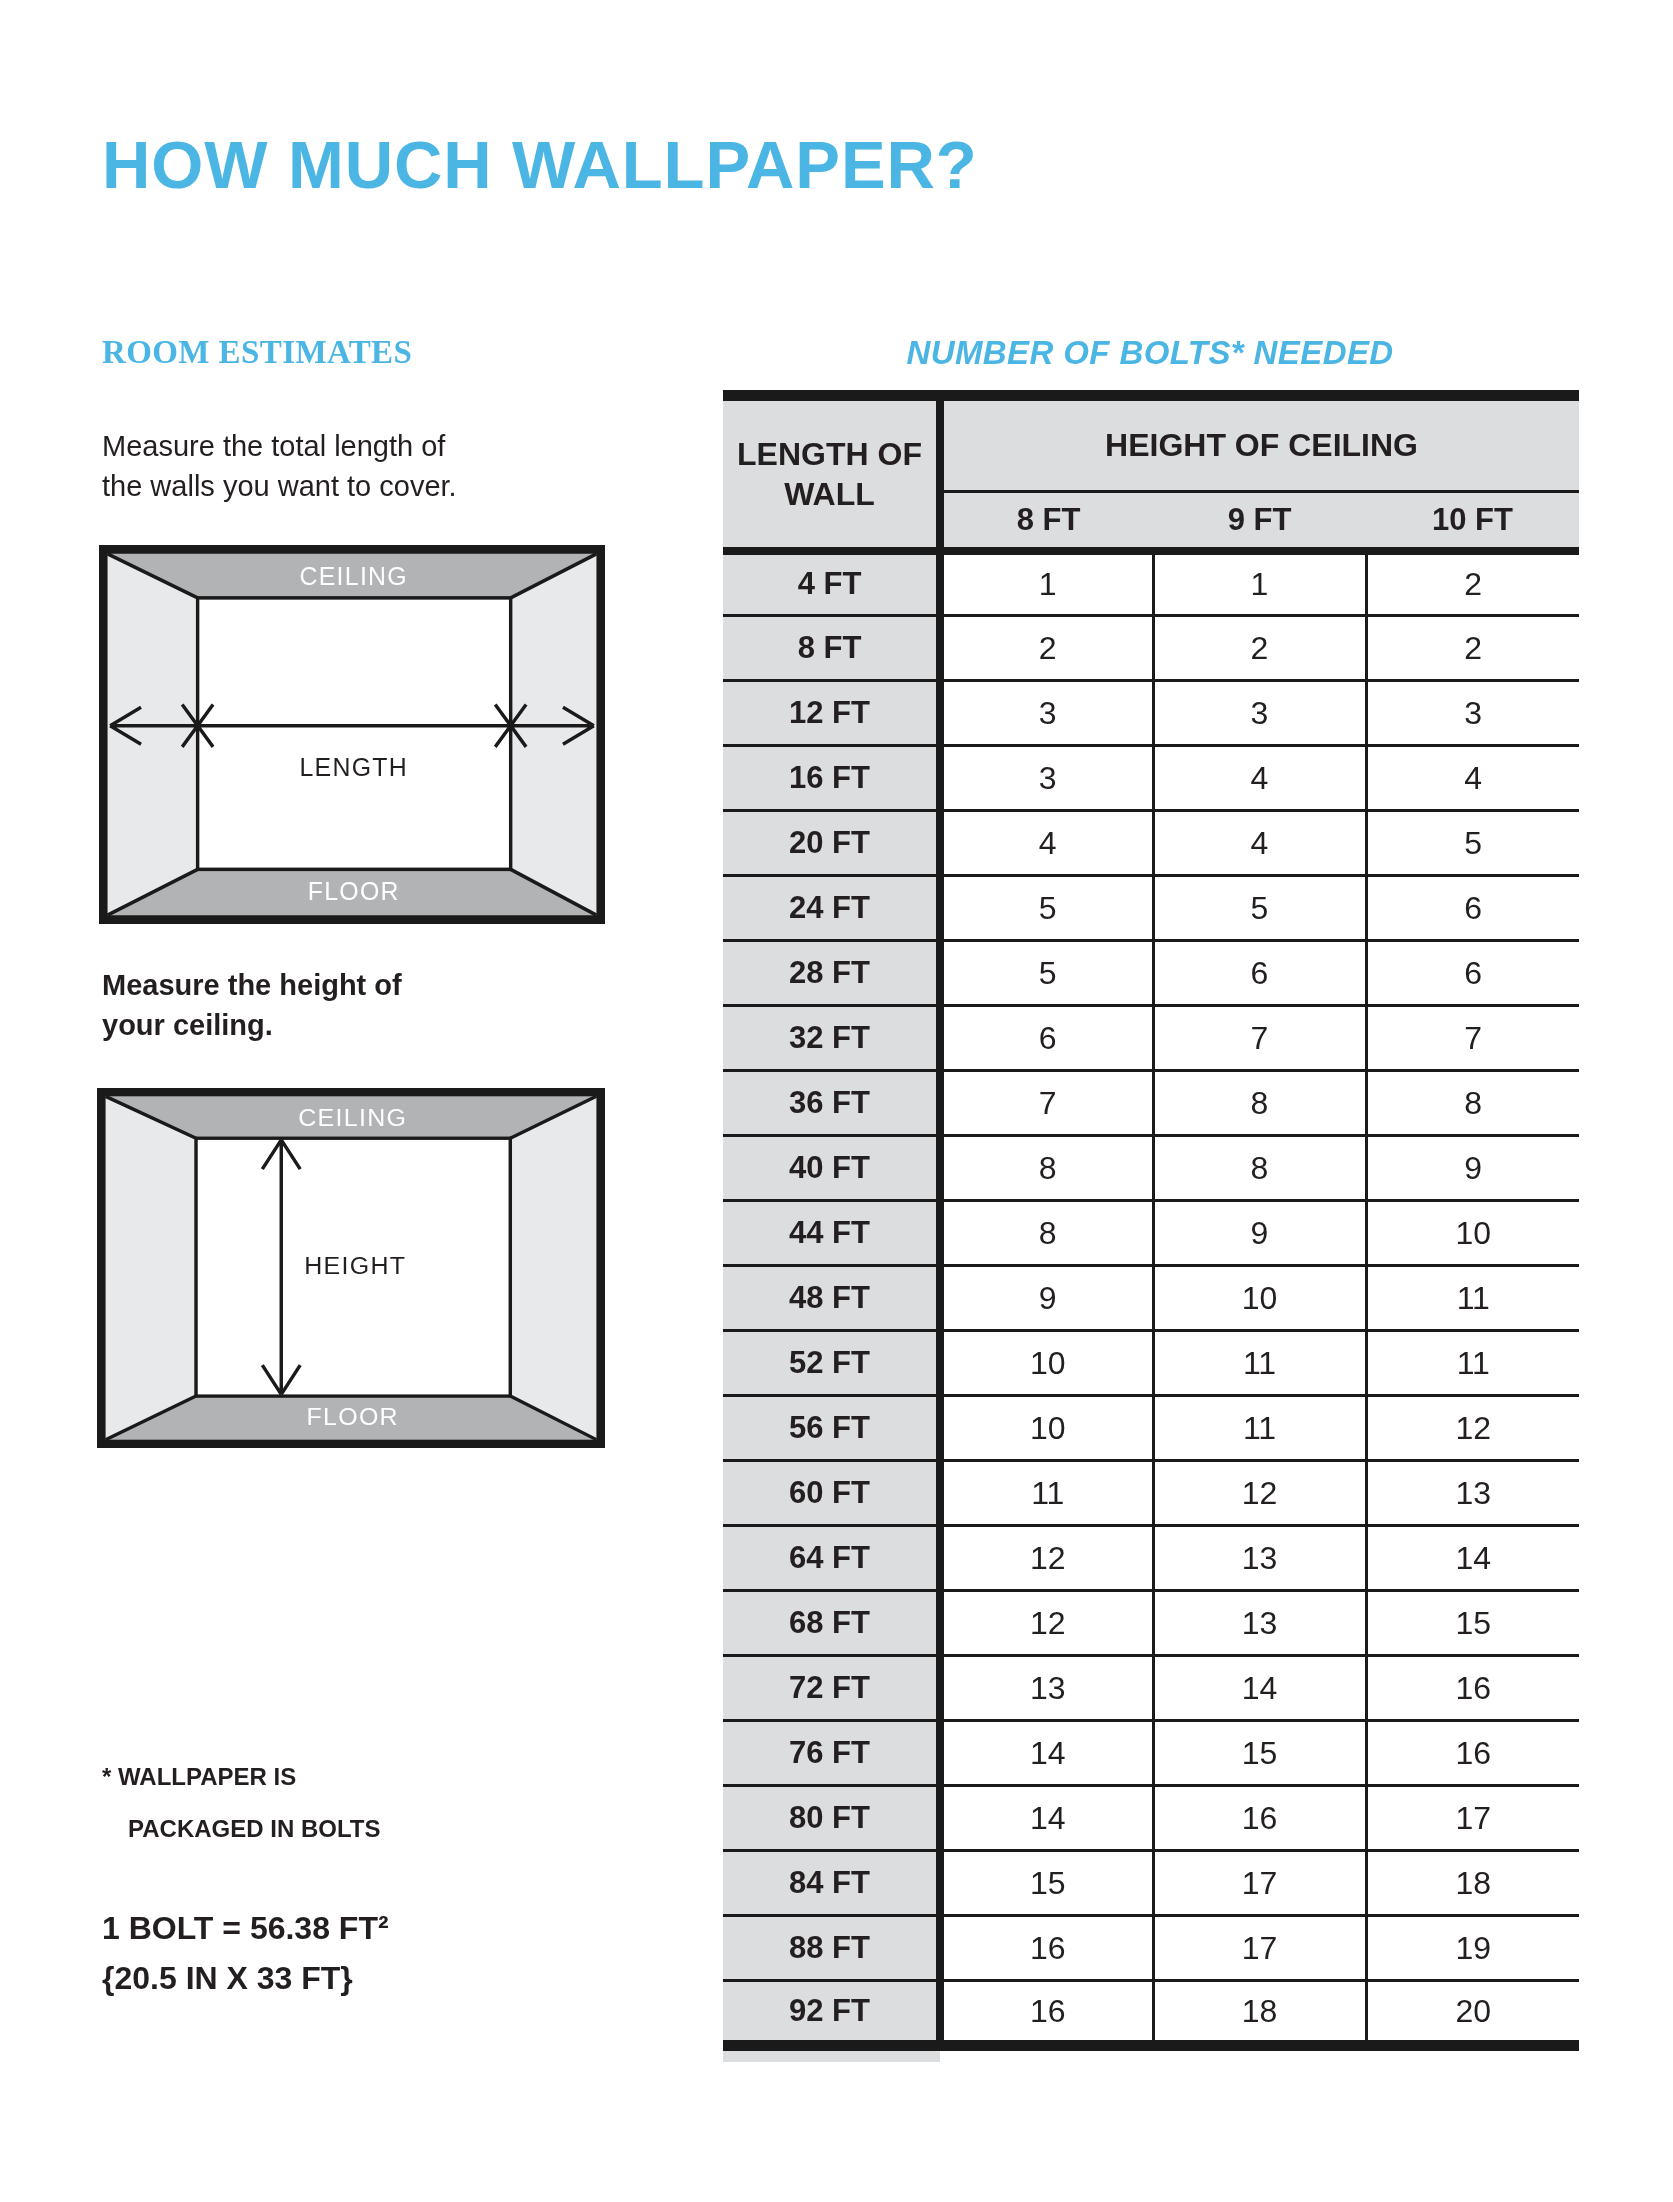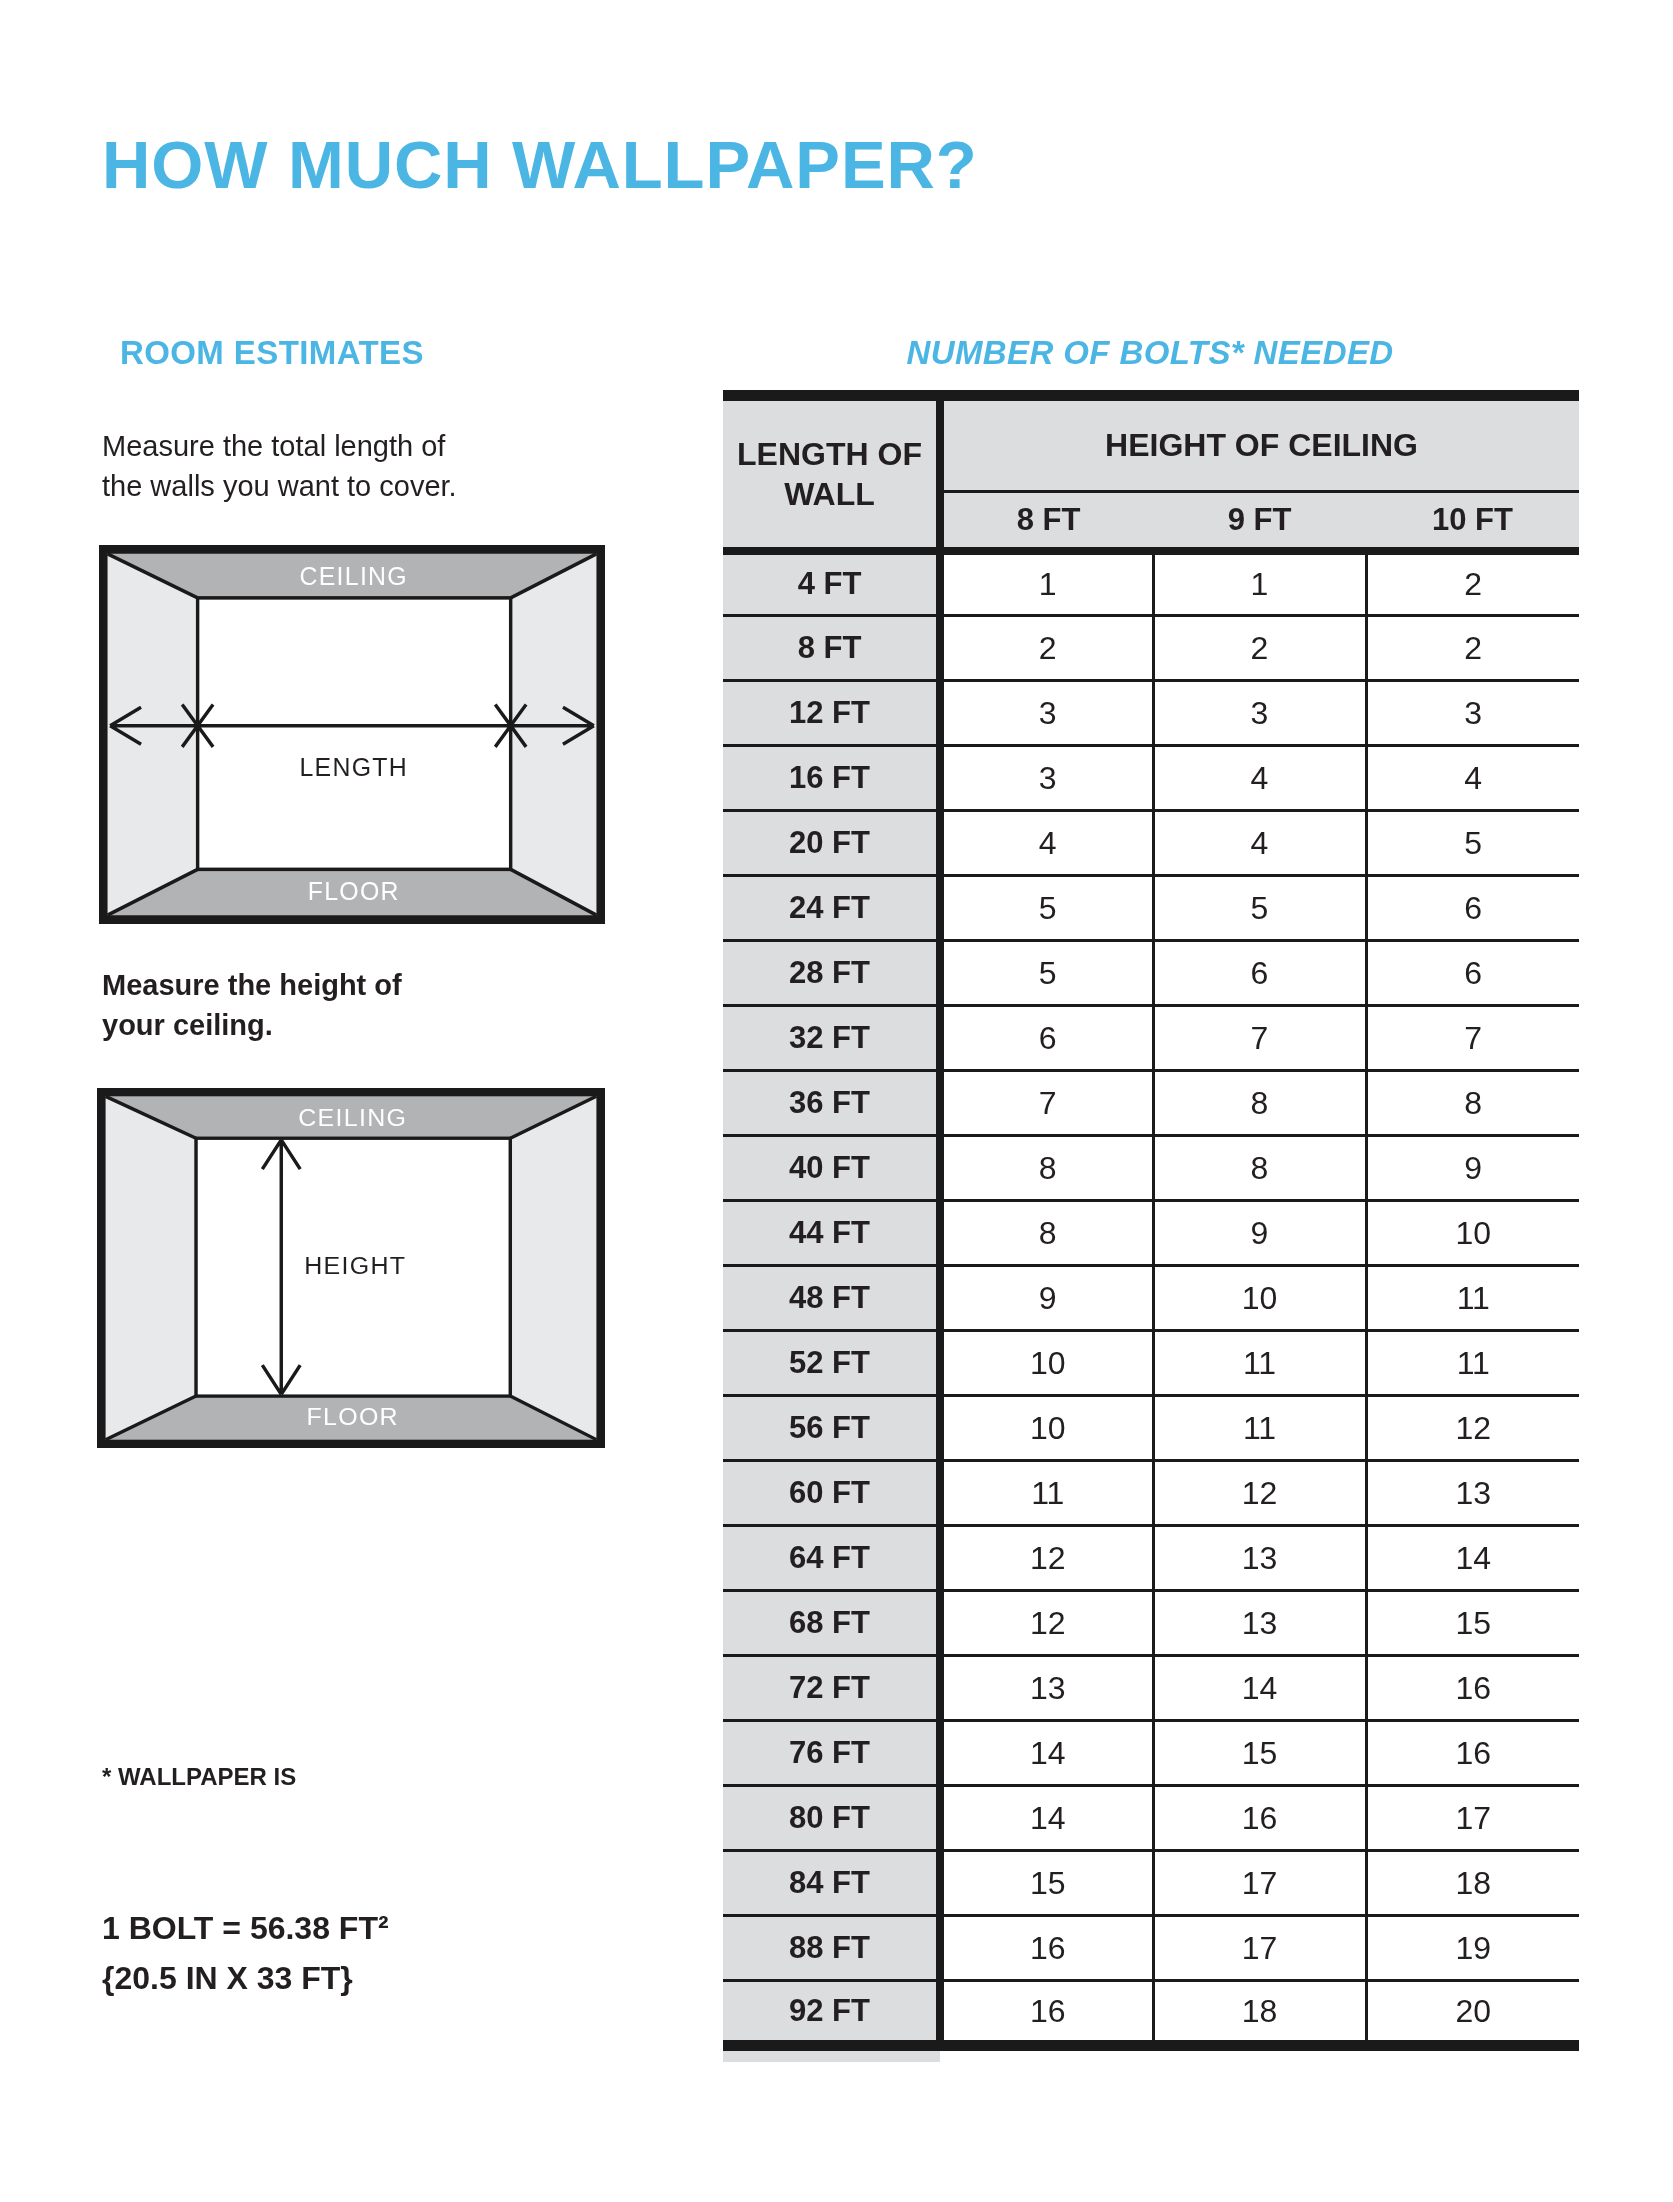--- a/index.html
+++ b/index.html
@@ -15,21 +15,21 @@
     position:relative;width:1673px;height:2203px;background:#fff;overflow:hidden;
     font-family:"Liberation Sans","DejaVu Sans",sans-serif;color:var(--text);
   }
   .page-title{
     position:absolute;left:102px;top:126px;margin:0;
     font-size:67px;font-weight:bold;letter-spacing:0.9px;color:var(--accent);white-space:nowrap;
   }
   .section-heading{
     position:absolute;margin:0;font-size:33px;font-weight:bold;letter-spacing:0.4px;color:var(--accent);white-space:nowrap;
   }
-  .heading-left{left:120px;top:334px;}
+  .heading-left{left:102px;top:334px;font-family:Liberation Serif, serif;}
   .heading-right{left:723px;top:334px;width:854px;text-align:center;font-style:italic;}
   .para{position:absolute;left:102px;margin:0;font-size:29px;line-height:40px;}
   .para .line{display:block;white-space:nowrap;}
   #para1{top:426px;}
   #para2{top:965px;font-weight:bold;}
   #para3{top:1514px;line-height:43px;}
   .footnote{position:absolute;left:102px;top:1751px;margin:0;font-size:24px;font-weight:bold;line-height:52px;}
   .footnote .line{display:block;white-space:nowrap;}
   .footnote .line + .line{padding-left:26px;}
   .bolt-spec{position:absolute;left:102px;top:1903px;margin:0;font-size:32px;font-weight:bold;line-height:50px;}
@@ -124,20 +124,21 @@
                M214 366 L192 331 M214 366 L236 331"></path>
       <text class="panel-label" x="297" y="45" text-anchor="middle">CEILING</text>
       <text class="panel-label" x="297" y="403" text-anchor="middle">FLOOR</text>
       <text class="measure-label" x="300" y="222" text-anchor="middle">HEIGHT</text>
     </svg>
   </div>
 
 
   <p class="footnote">
     <span class="line">* WALLPAPER IS</span>
+    <span class="line">PACKAGED IN BOLTS</span>
   </p>
 
   <p class="bolt-spec">
     <span class="line">1 BOLT = 56.38 FT²</span>
     <span class="line">{20.5 IN X 33 FT}</span>
   </p>
 
   <div class="table-wrap">
     <table class="bolts-table">
       <colgroup>

